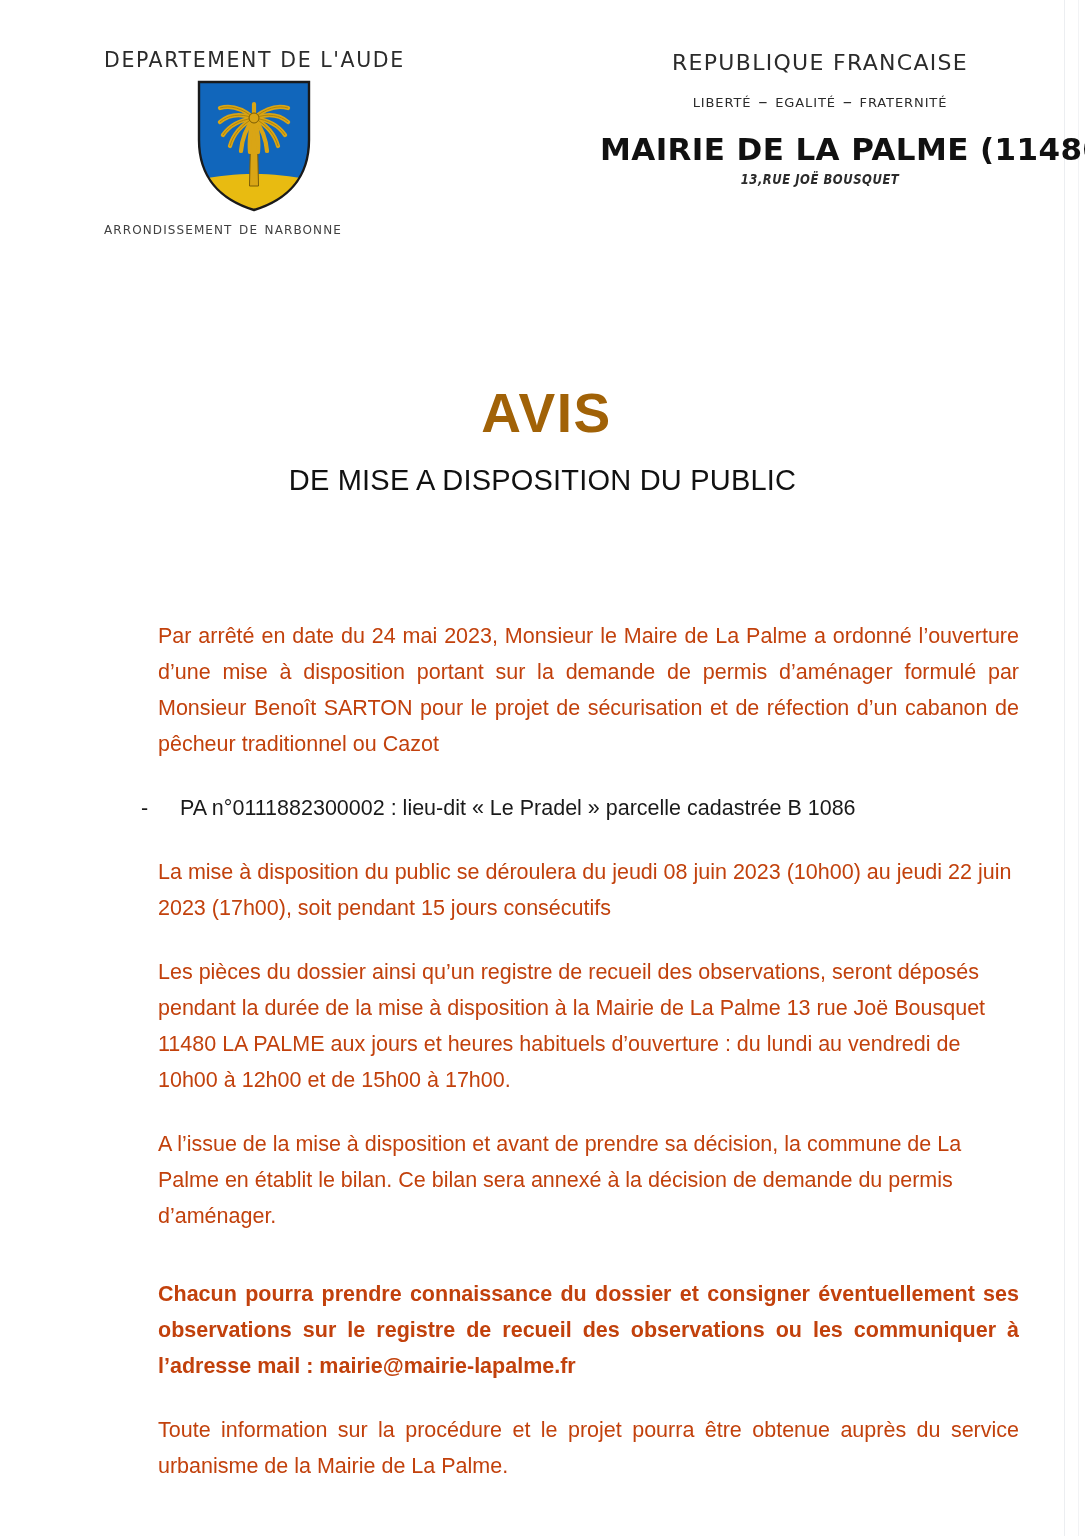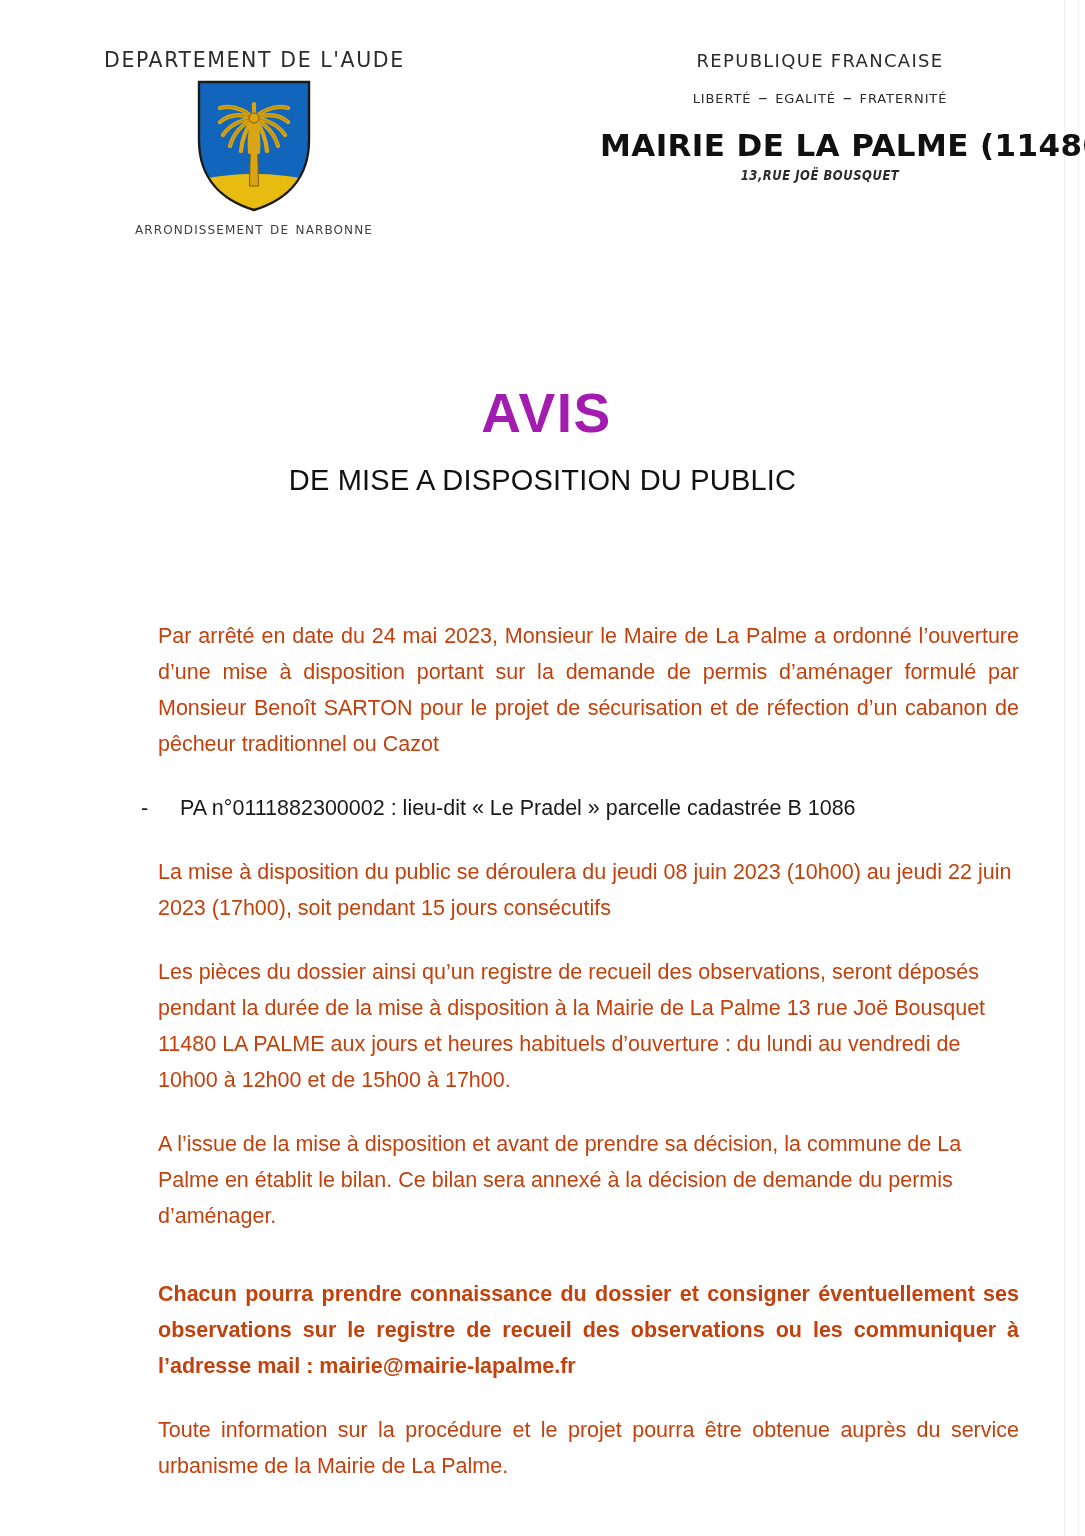--- a/index.html
+++ b/index.html
@@ -43,21 +43,21 @@
     top: 0;
     left: 0;
     width: 1085px;
     height: 280px;
   }
   .header-left {
     position: absolute;
     left: 104px;
     top: 48px;
     width: 300px;
-    text-align: center;
+    text-align: left;
   }
   .dept-line {
     font-family: "DejaVu Sans", sans-serif;
     font-size: 20.5px;
     letter-spacing: 1.6px;
     color: #2b2b2b;
     white-space: nowrap;
   }
   .blason-wrap {
     margin-top: 6px;
@@ -79,21 +79,21 @@
 
   .header-right {
     position: absolute;
     left: 600px;
     top: 50px;
     width: 440px;
     text-align: center;
   }
   .rep-line {
     font-family: "DejaVu Sans", sans-serif;
-    font-size: 18px;
+    font-size: 22px;
     letter-spacing: 1.3px;
     color: #2b2b2b;
     white-space: nowrap;
   }
   .devise-line {
     font-family: "DejaVu Sans", sans-serif;
     font-size: 18.5px;
     letter-spacing: 0.9px;
     color: #2b2b2b;
     font-variant: small-caps;
@@ -128,21 +128,21 @@
     top: 386px;
     left: 0;
     width: 1085px;
     text-align: center;
   }
   .title-main {
     font-family: "Liberation Sans", sans-serif;
     font-size: 55px;
     font-weight: bold;
     letter-spacing: 1.5px;
-    color: #a21caf;
+    color: #a16207;
     line-height: 1;
     padding-left: 8px;
   }
   .title-sub {
     font-family: "Liberation Sans", sans-serif;
     font-size: 29px;
     font-weight: normal;
     letter-spacing: 0.2px;
     color: #111111;
     margin-top: 23px;

